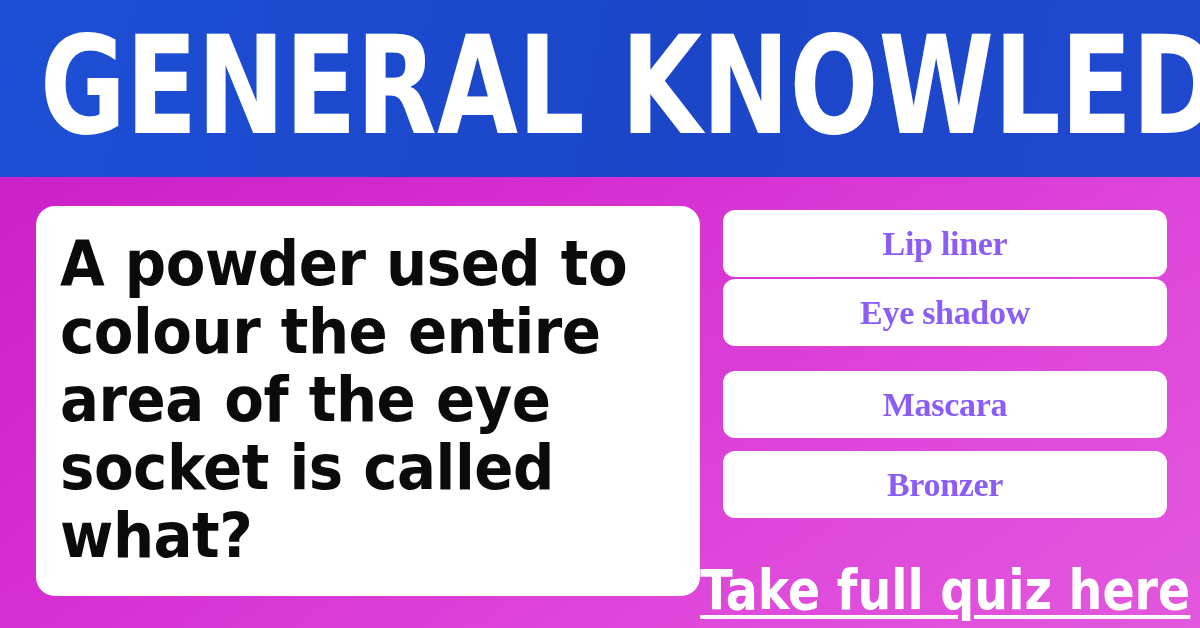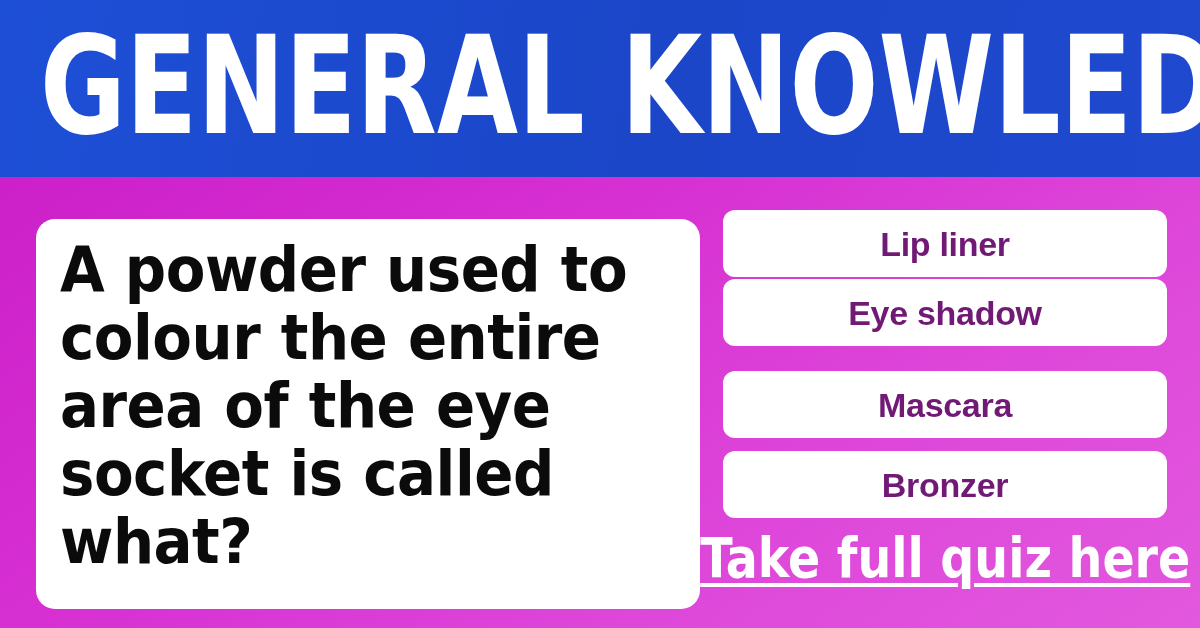--- a/index.html
+++ b/index.html
@@ -57,27 +57,27 @@
     top: 177px;
     width: 1200px;
     height: 451px;
     background: linear-gradient(145deg, #cc20c9 0%, #d62fd2 35%, #de48da 70%, #e258de 100%);
   }
 
   
   #question-card {
     position: absolute;
     left: 36px;
-    top: 219px;
+    top: 206px;
     width: 664px;
     height: 390px;
     background: #ffffff;
     border-radius: 19px;
     box-sizing: border-box;
-    padding: 17px 22px 18px 24px;
+    padding: 24px 22px 18px 24px;
     overflow: hidden;
   }
   #question-text {
     display: block;
     color: #0b0b0b;
     font-family: "Liberation Sans Narrow", "DejaVu Sans Condensed", "Liberation Sans", sans-serif;
     font-weight: bold;
     font-size: 63px;
     line-height: 68px;
     letter-spacing: -0.5px;
@@ -105,34 +105,34 @@
     align-items: center;
     justify-content: center;
     box-sizing: border-box;
   }
   .option-box.opt-0 { top: 0px; }
   .option-box.opt-1 { top: 69px; }
   .option-box.opt-2 { top: 161px; }
   .option-box.opt-3 { top: 241px; }
 
   .option-label {
-    color: #701a75;
-    font-family: Liberation Sans, sans-serif;
+    color: #8b5cf6;
+    font-family: Liberation Serif, serif;
     font-weight: bold;
     font-size: 34px;
     line-height: 36px;
     letter-spacing: -0.3px;
     white-space: nowrap;
   }
 
   
   #cta-link {
     position: absolute;
     left: 723px;
-    top: 527px;
+    top: 559px;
     width: 444px;
     height: 62px;
     display: flex;
     align-items: center;
     justify-content: center;
     text-decoration: none;
     text-align: right;
   }
   #cta-link-text {
     color: #ffffff;

